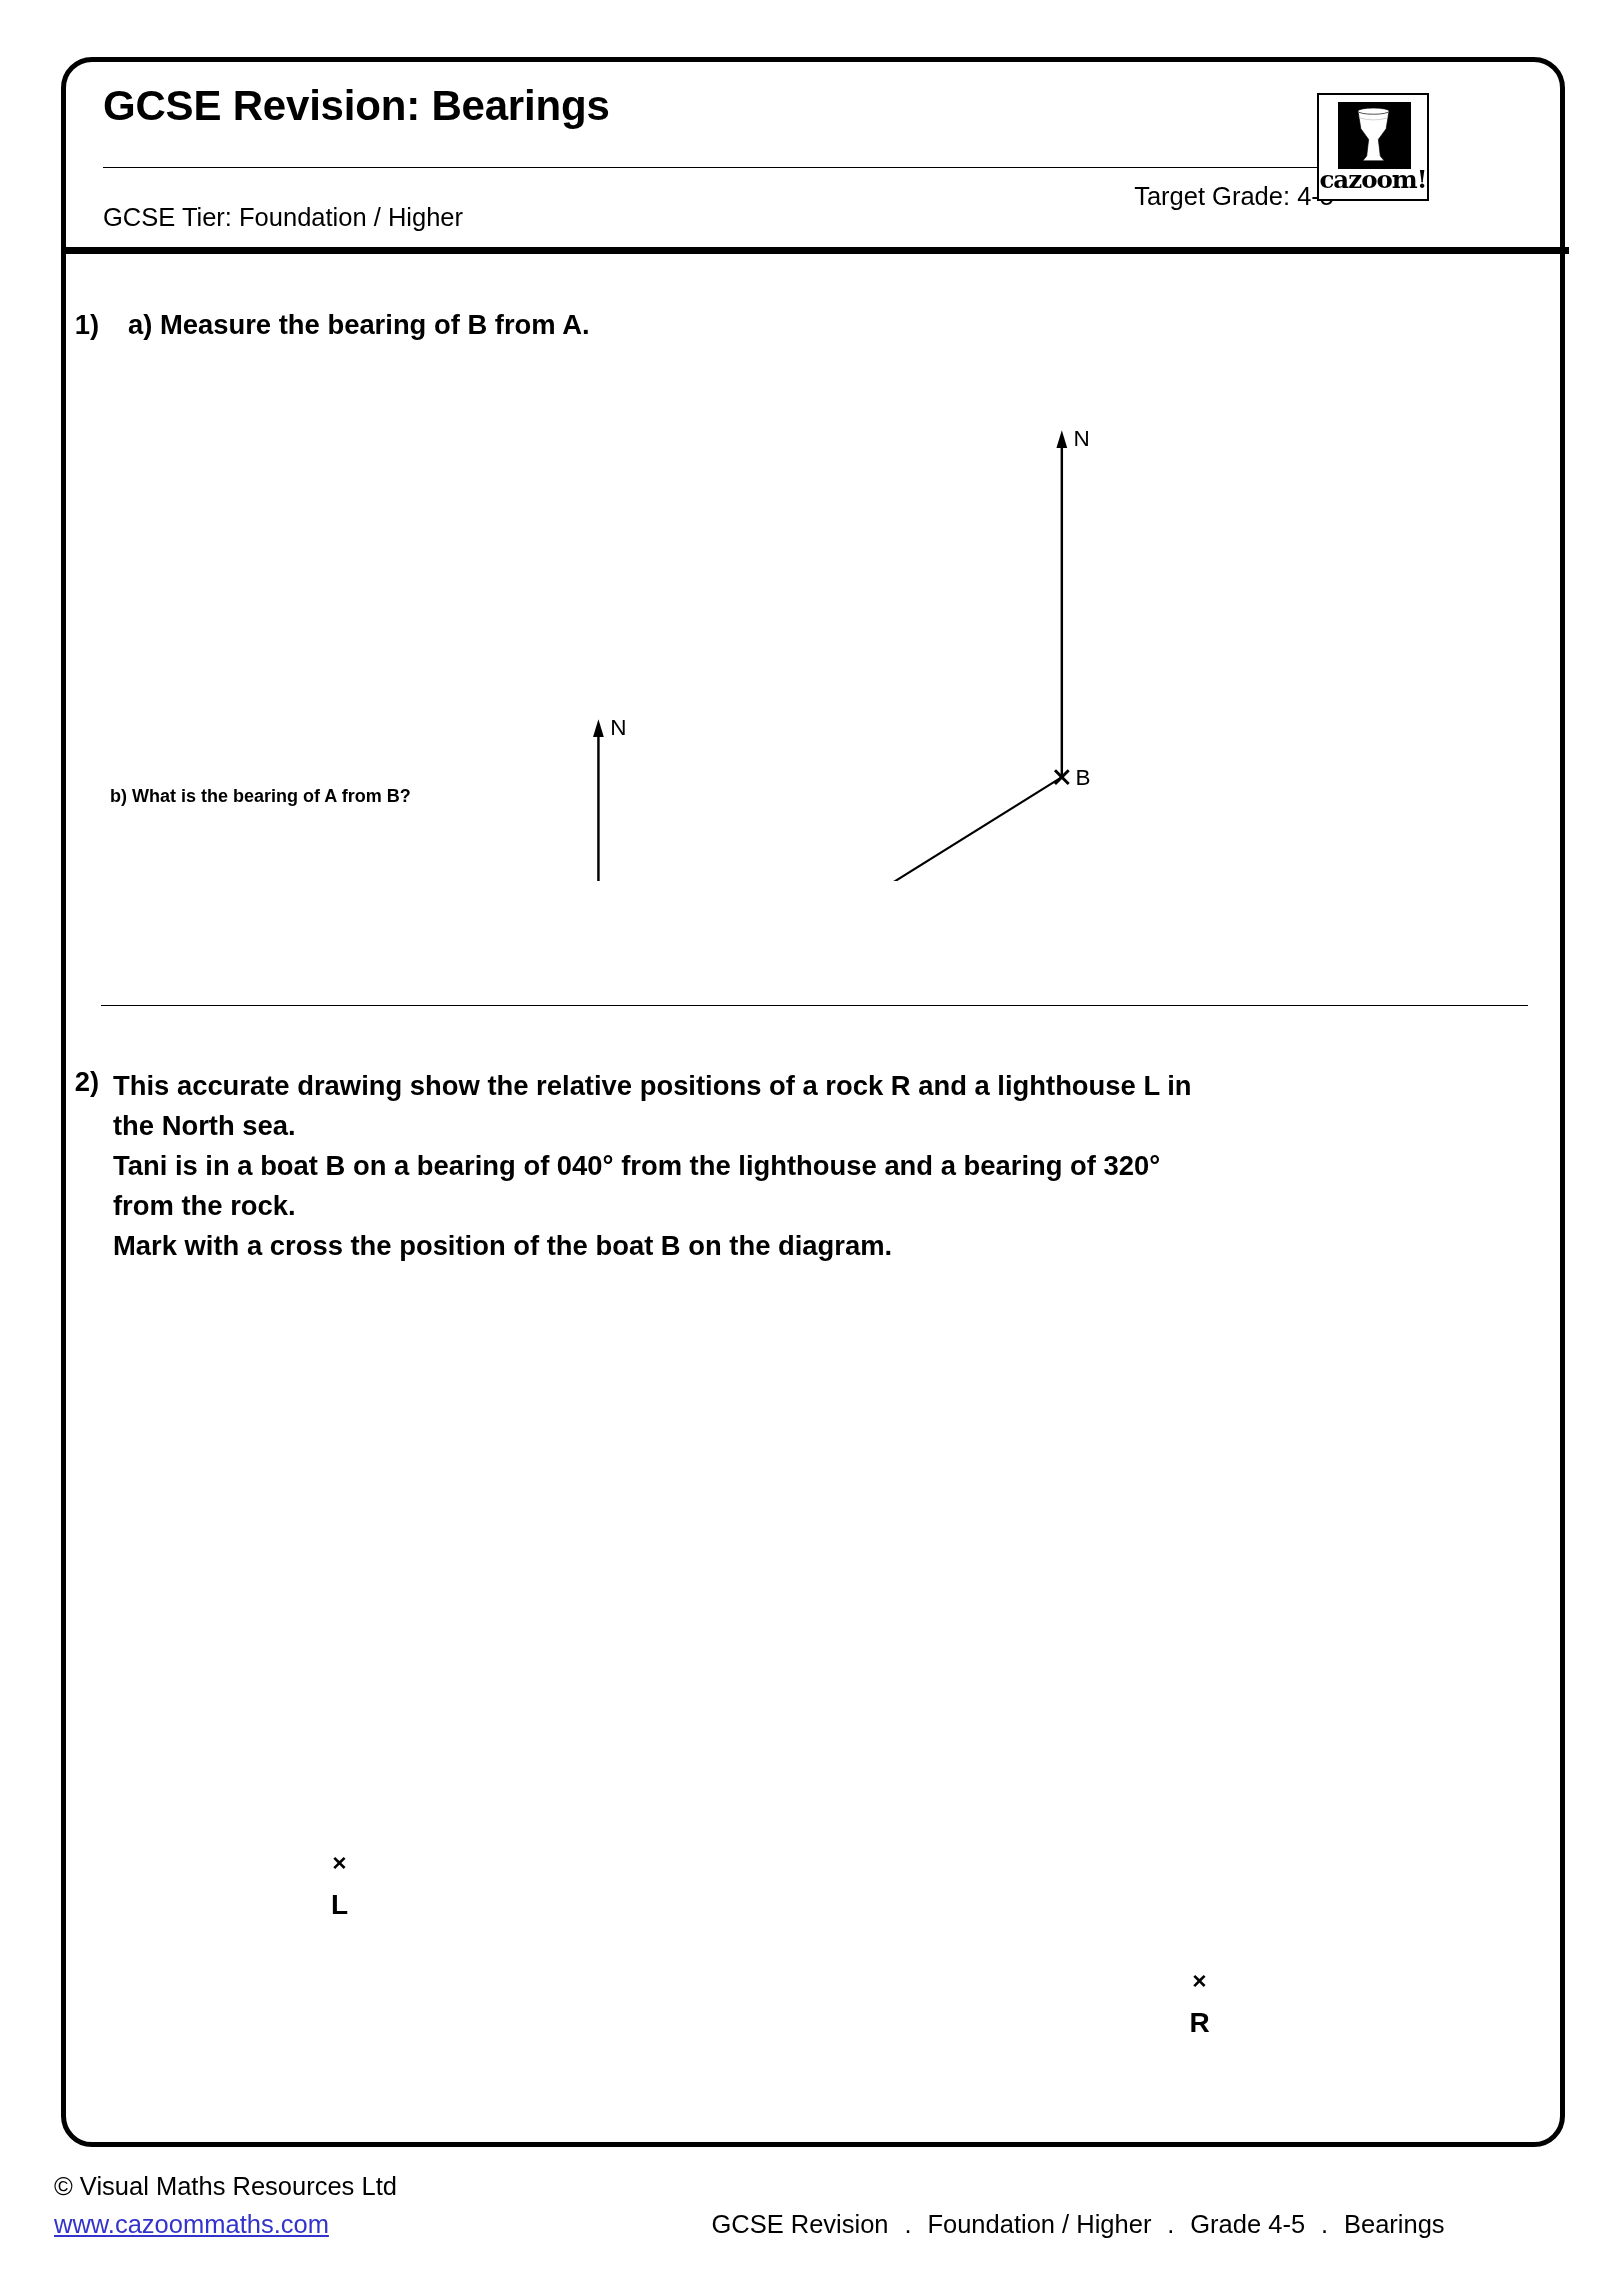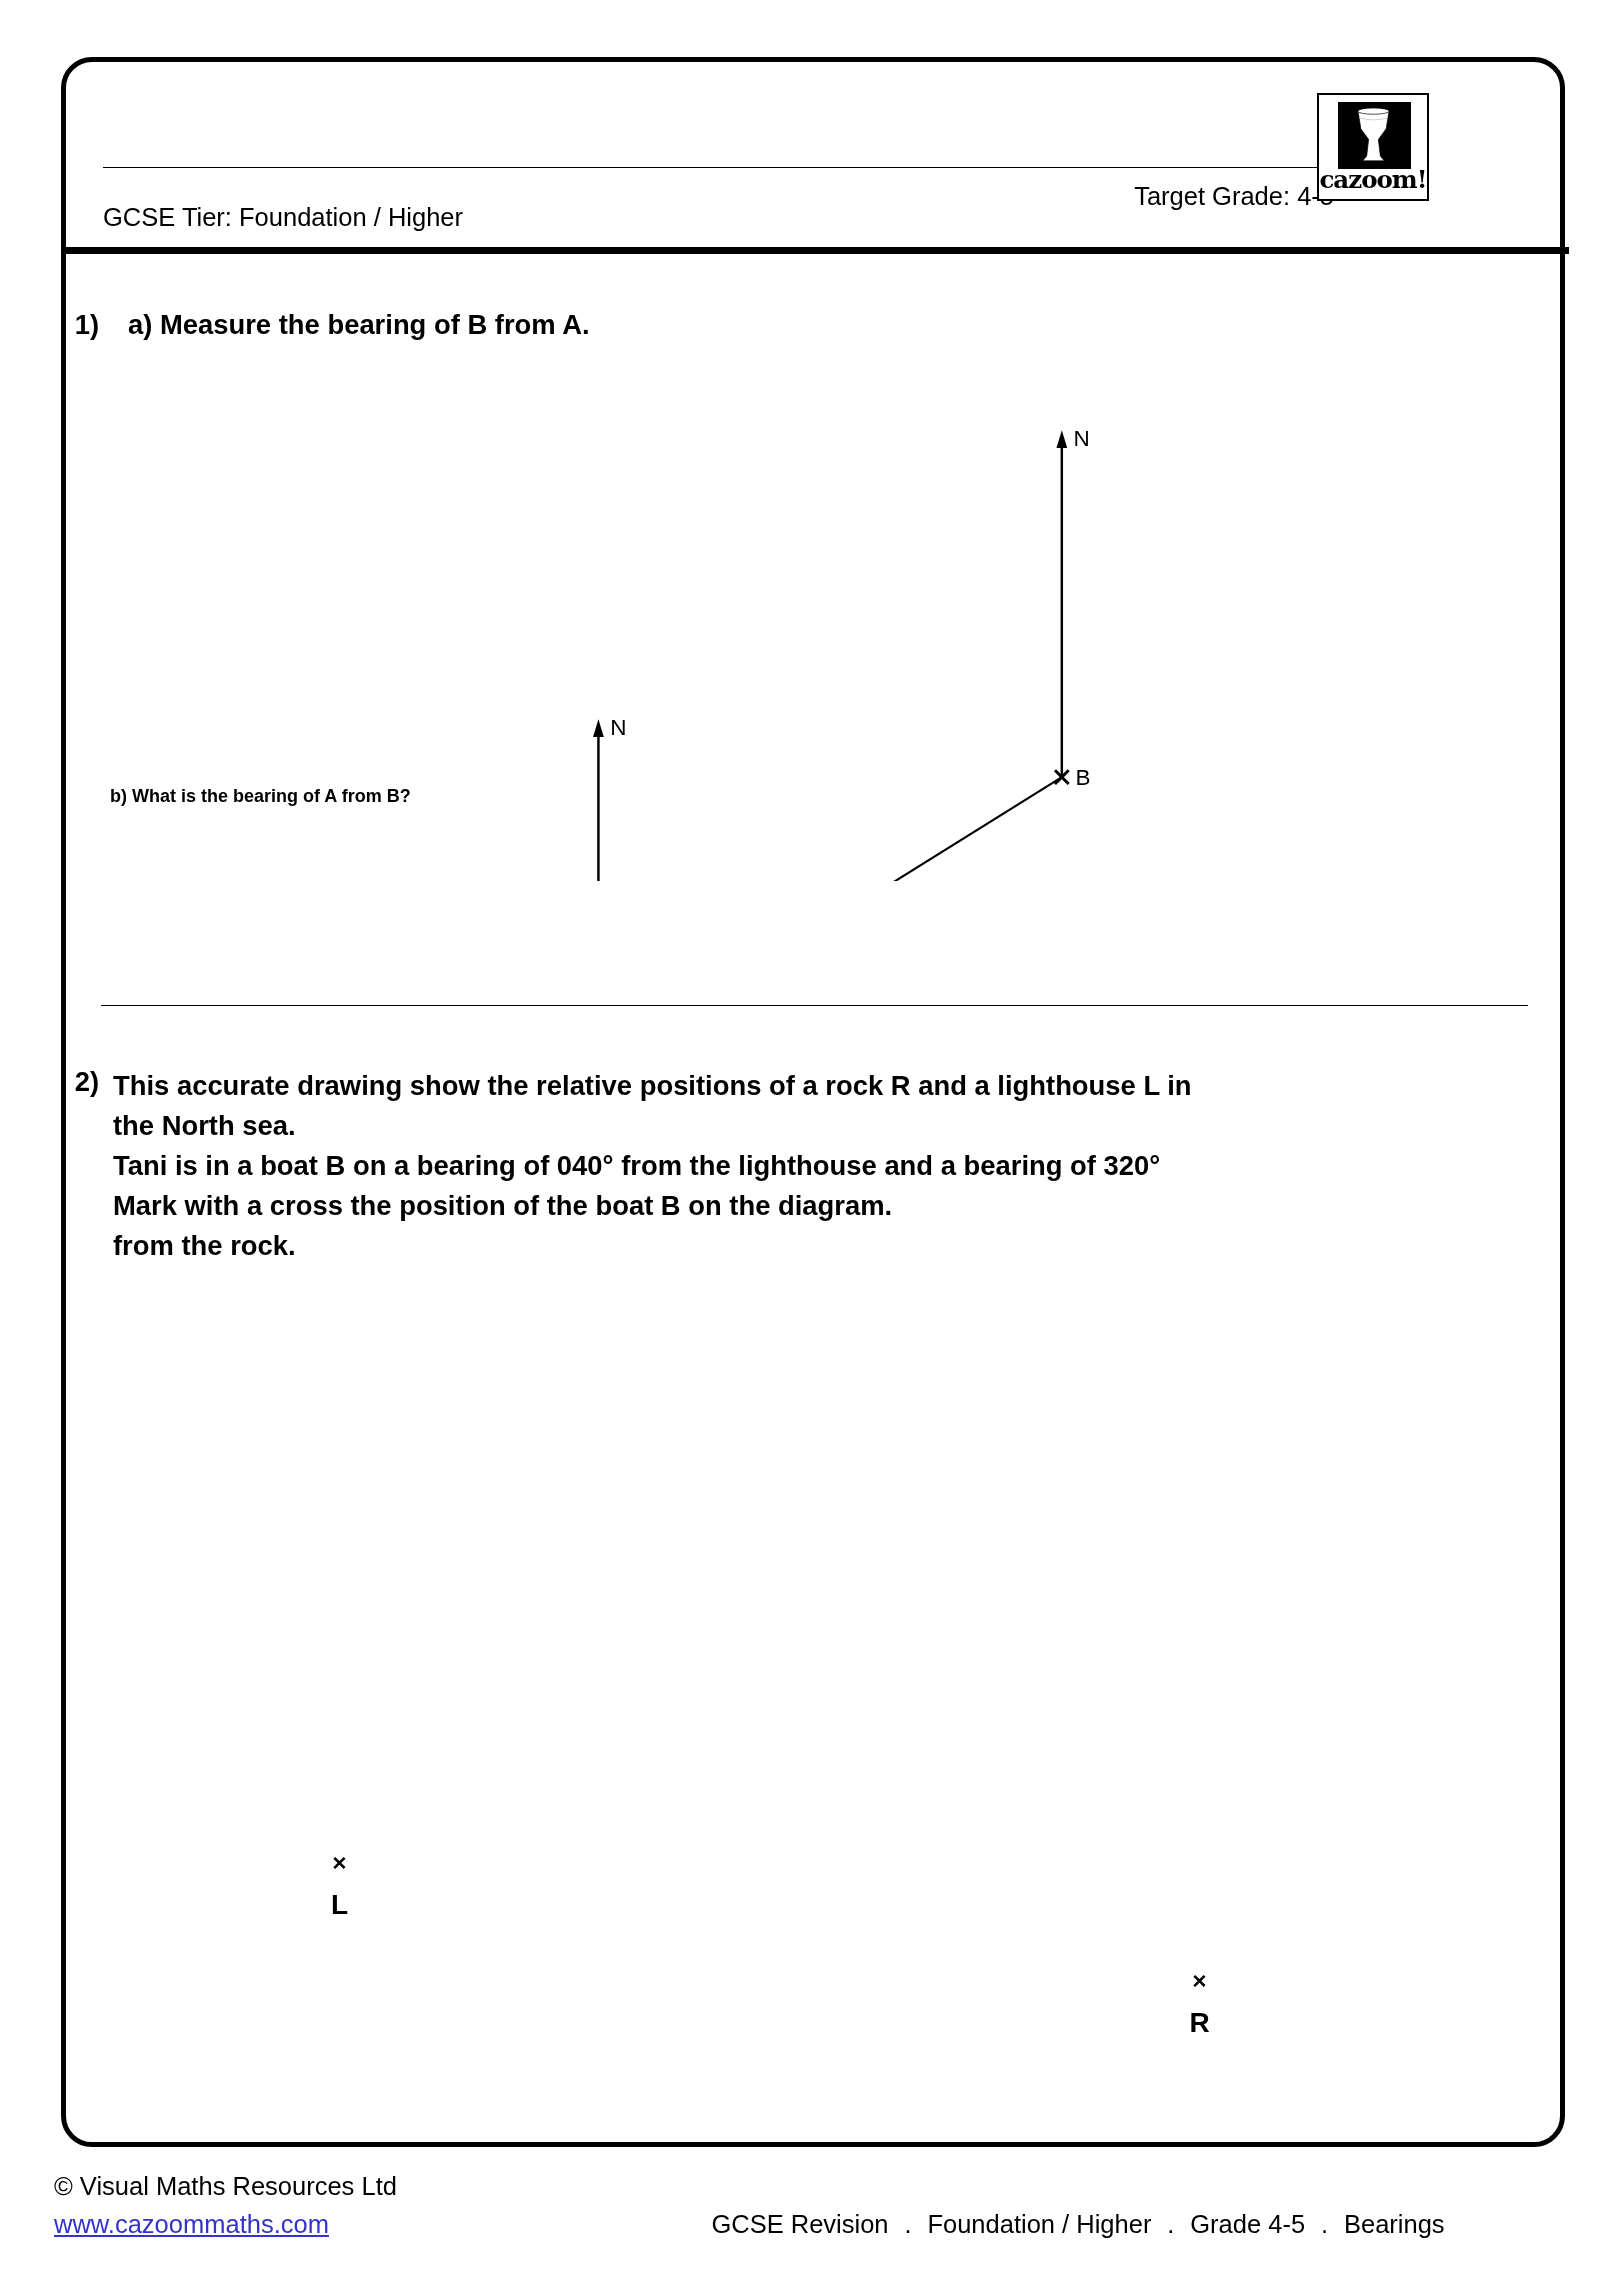--- a/index.html
+++ b/index.html
@@ -260,20 +260,21 @@
     padding: 0 8.8px;
   }
 </style>
 </head>
 <body>
 
 <div class="sheet-frame">
 
   <div class="header">
 
+    <div class="page-title">GCSE Revision: Bearings</div>
 
     <div class="title-rule"></div>
 
     <div class="tier-label">GCSE Tier: Foundation / Higher</div>
 
     <div class="grade-label">Target Grade: 4-5</div>
 
     <div class="logo">
       <div class="logo-image">
         <svg class="logo-drum" viewBox="0 0 40 58">
@@ -322,22 +323,22 @@
     <div class="q1-partb">b) What is the bearing of A from B?</div>
 
     <div class="q-divider"></div>
 
     <div class="q2-number">2)</div>
 
     <div class="q2-text">
       <p>This accurate drawing show the relative positions of a rock R and a lighthouse L in</p>
       <p>the North sea.</p>
       <p>Tani is in a boat B on a bearing of 040° from the lighthouse and a bearing of 320°</p>
+      <p>from the rock.</p>
       <p>Mark with a cross the position of the boat B on the diagram.</p>
-      <p>from the rock.</p>
     </div>
 
     <div class="q2-diagram">
 
       <div class="marker" style="left:244px; top:617px;">
         <div class="marker-cross">×</div>
         <div class="marker-label">L</div>
       </div>
 
       <div class="marker" style="left:1104px; top:735px;">

